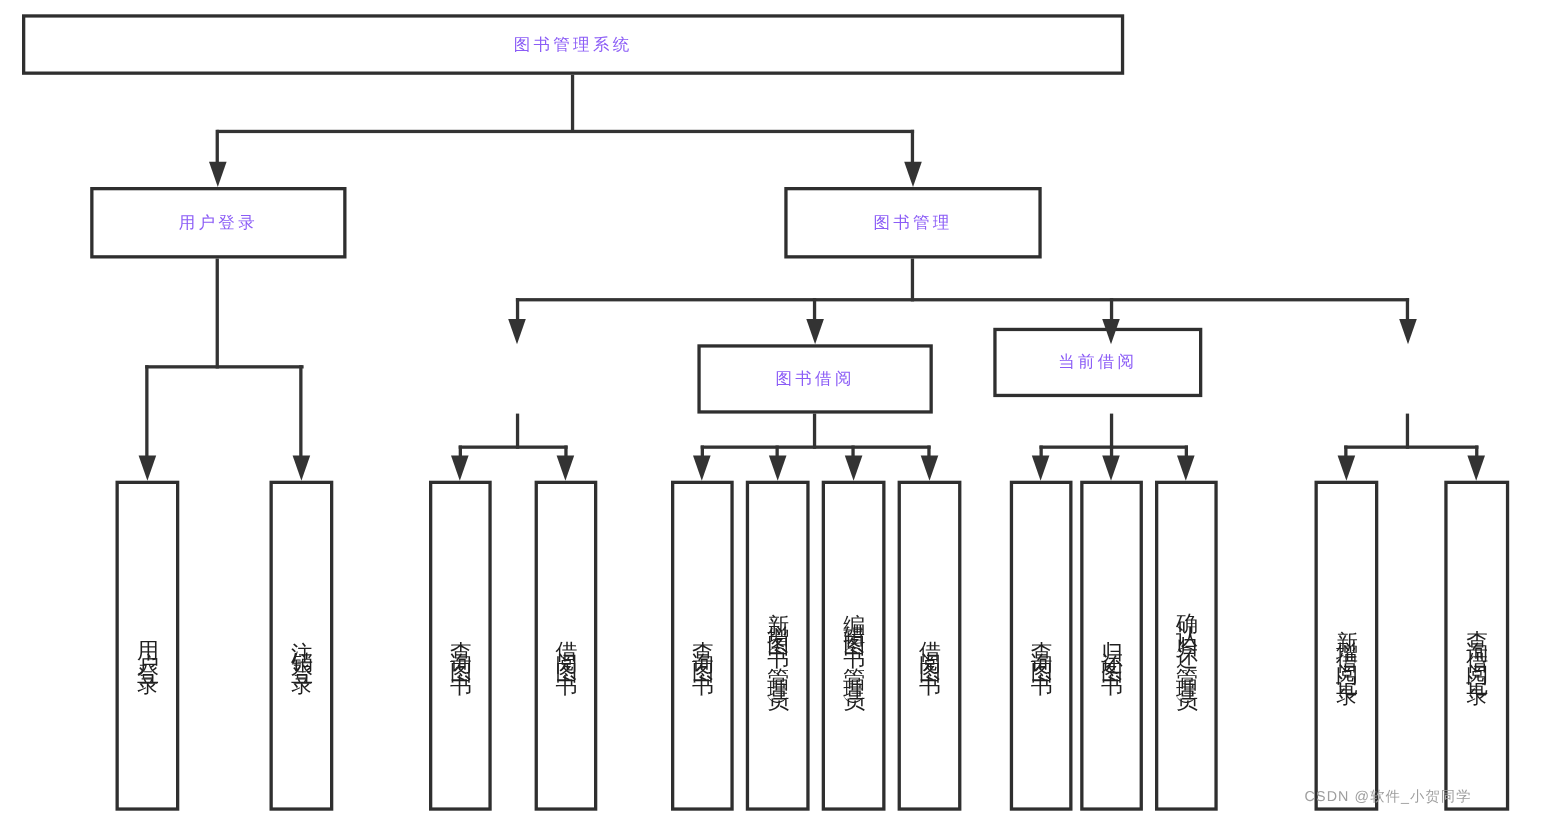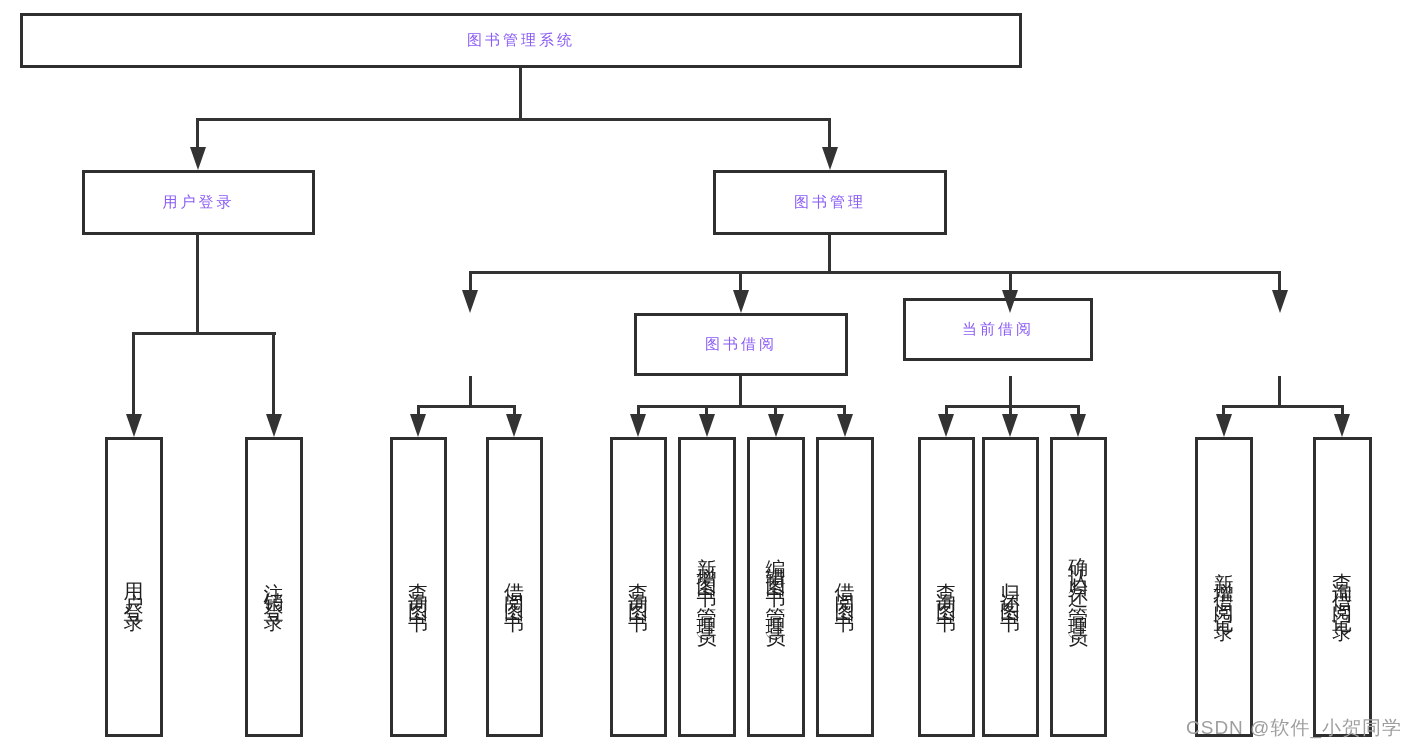--- a/index.html
+++ b/index.html
@@ -17,21 +17,21 @@
     font-size:20px;letter-spacing:10px;color:#1f1f1f;line-height:1;
   }
   .vline{position:absolute;width:3px;background:#333333;}
   .hline{position:absolute;height:3px;background:#333333;}
   .arrow{
     position:absolute;width:0;height:0;
     border-left:8px solid transparent;border-right:8px solid transparent;
     border-top:23px solid #333333;
   }
   .watermark{
-    position:absolute;left:1186px;top:715px;font-size:19px;letter-spacing:1px;
+    position:absolute;left:1186px;top:715px;font-size:13px;letter-spacing:1px;
     color:#9e9e9e;z-index:5;white-space:nowrap;
   }
 </style>
 </head>
 <body>
 
 <div class="canvas">
 
   <div class="box" style="left:20px;top:13px;width:1002px;height:55px">
     <span class="h-label">图书管理系统</span>

